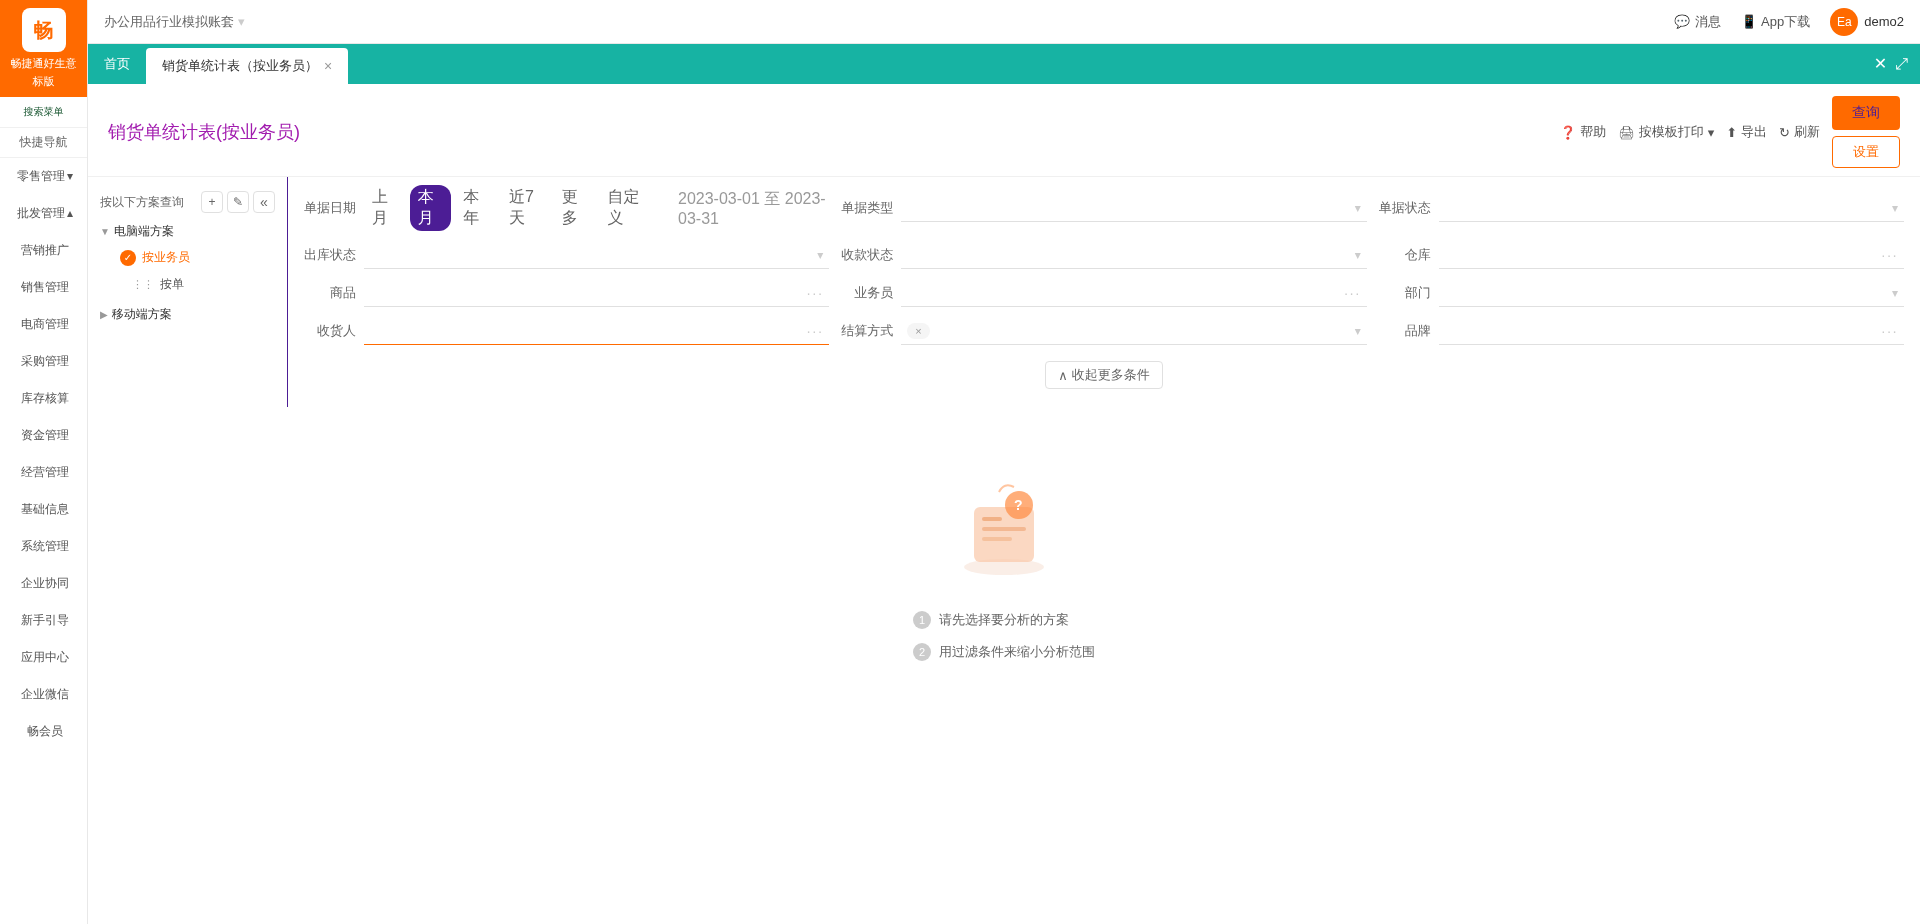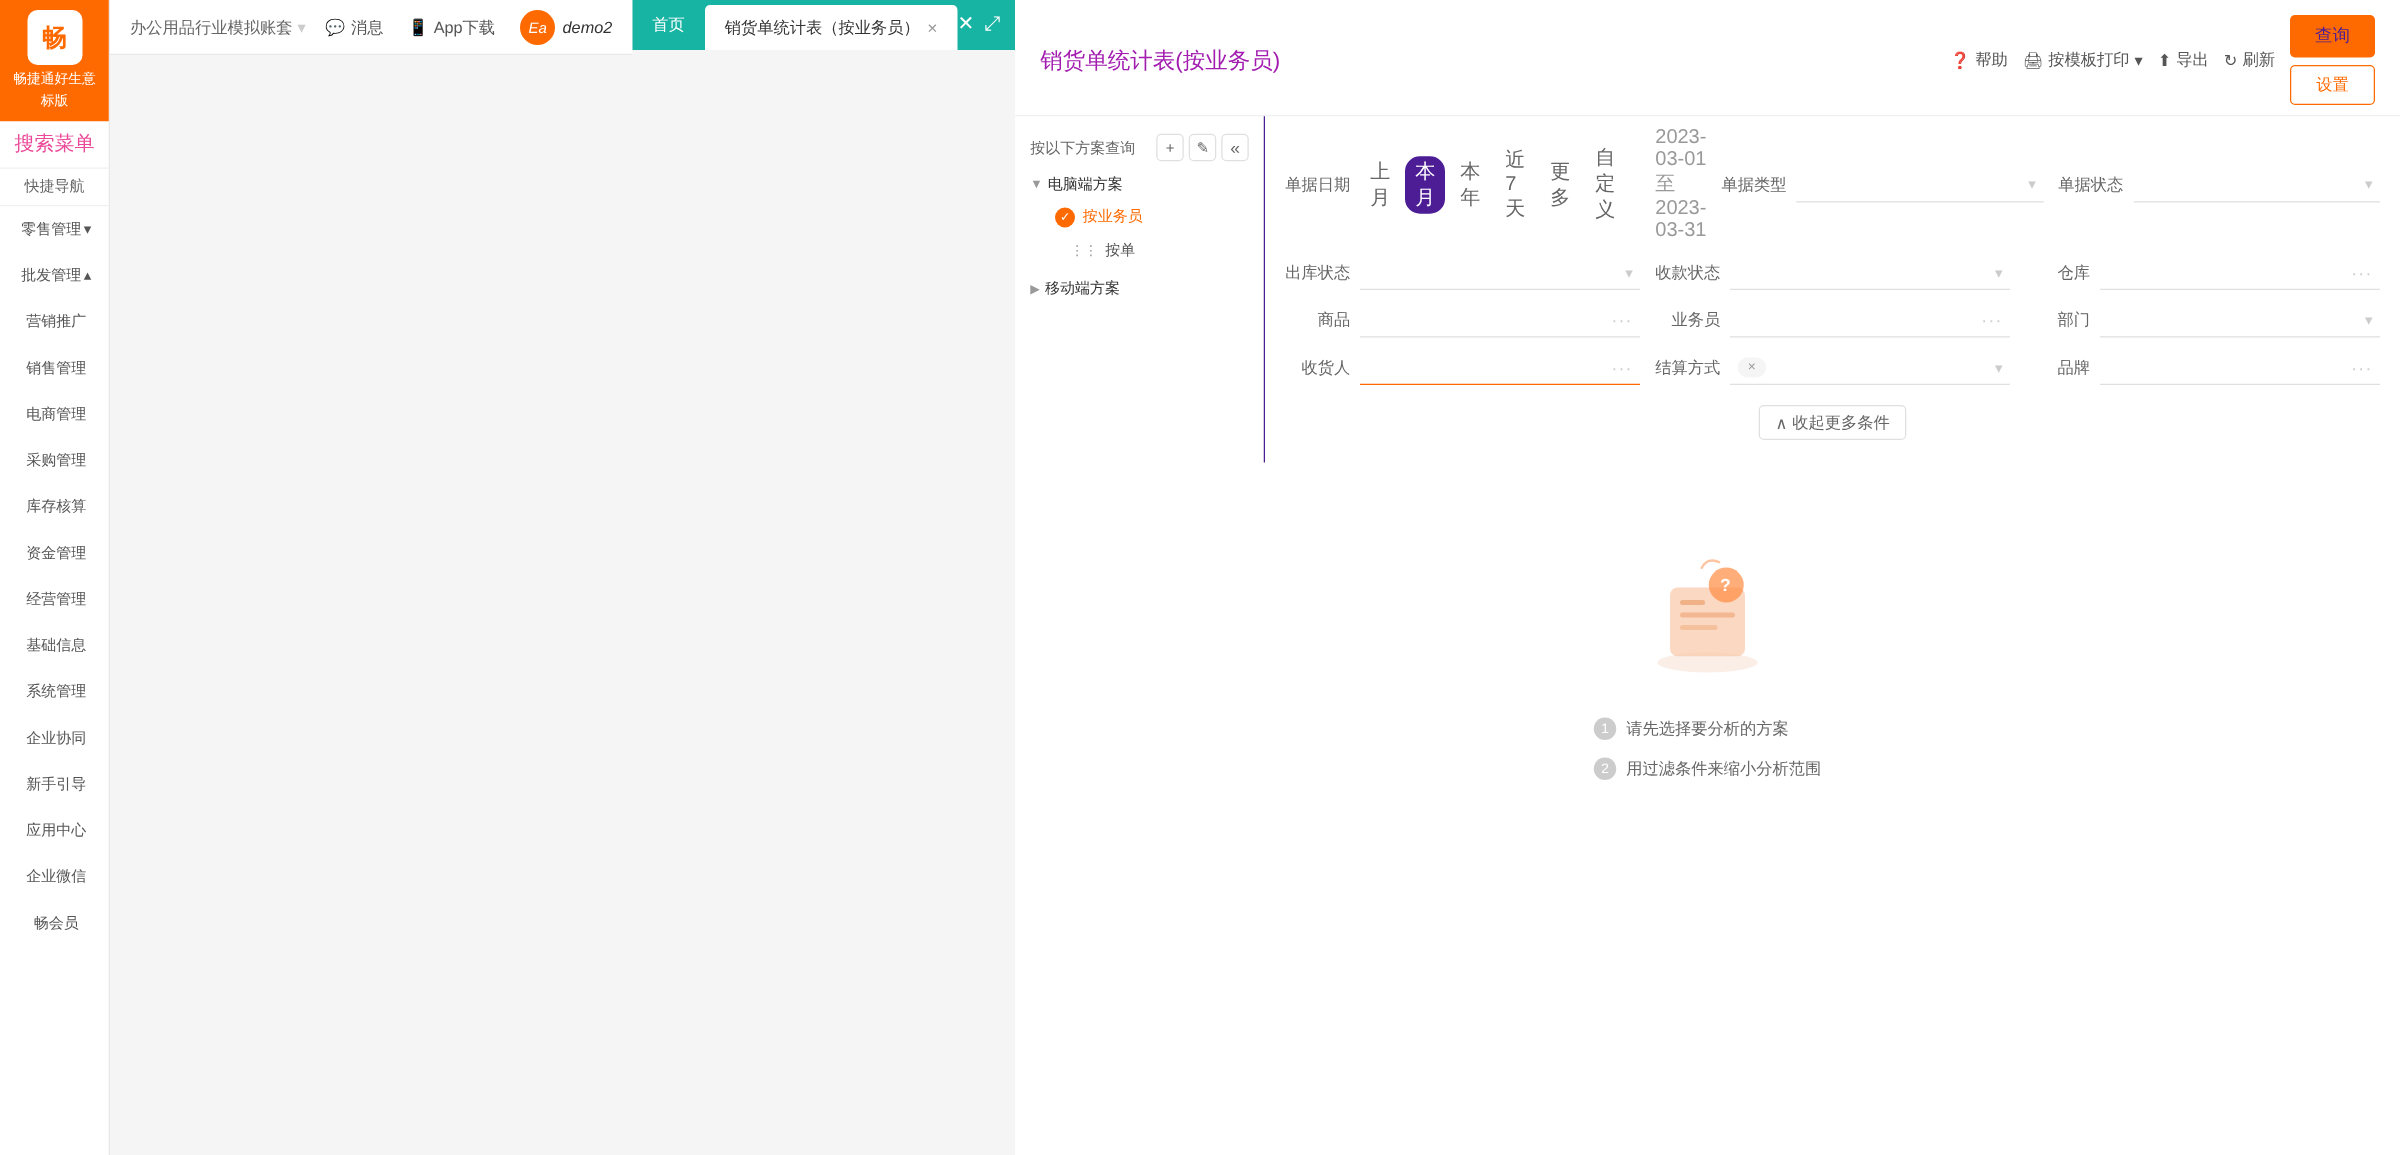--- a/index.html
+++ b/index.html
@@ -5,29 +5,29 @@
     * { box-sizing: border-box; margin: 0; padding: 0; }
     body { font-family: 'Microsoft YaHei', Arial, sans-serif; font-size: 13px; background: #f5f5f5; color: #333; display: flex; height: 924px; overflow: hidden; }
 
     
     .sidebar { width: 88px; background: #fff; border-right: 1px solid #e8e8e8; display: flex; flex-direction: column; align-items: center; flex-shrink: 0; }
     .sidebar-logo { width: 100%; padding: 8px 6px; display: flex; flex-direction: column; align-items: center; background: #ff6a00; }
     .sidebar-logo .logo-icon { width: 44px; height: 44px; background: #fff; border-radius: 8px; display: flex; align-items: center; justify-content: center; }
     .sidebar-logo .logo-icon span { font-size: 20px; color: #ff6a00; font-weight: bold; }
     .sidebar-logo .logo-text { color: #fff; font-size: 11px; margin-top: 4px; text-align: center; line-height: 1.3; }
     .sidebar-search { width: 100%; padding: 8px 6px; border-bottom: 1px solid #f0f0f0; display: flex; align-items: center; justify-content: center; cursor: pointer; }
-    .sidebar-search span { font-size: 16px; color: #ec4899; }
+    .sidebar-search span { font-size: 10px; color: #14532d; }
     .sidebar-nav { width: 100%; padding: 6px 0; border-bottom: 1px solid #f0f0f0; display: flex; align-items: center; justify-content: center; cursor: pointer; }
     .sidebar-nav span { font-size: 12px; color: #666; }
     .sidebar-menu { flex: 1; width: 100%; overflow-y: auto; }
     .sidebar-item { width: 100%; padding: 10px 4px; display: flex; flex-direction: column; align-items: center; cursor: pointer; color: #555; font-size: 12px; border-left: 3px solid transparent; }
     .sidebar-item.has-arrow { flex-direction: row; justify-content: center; gap: 2px; padding: 10px 6px; }
 
     
-    .main { flex: 1; display: flex; flex-direction: row; overflow: hidden; }
+    .main { flex: 1; display: flex; flex-direction: column; overflow: hidden; }
 
     
     .topbar { height: 44px; background: #fff; border-bottom: 1px solid #e8e8e8; display: flex; align-items: center; padding: 0 16px; gap: 16px; }
     .topbar-title { font-size: 13px; color: #666; display: flex; align-items: center; gap: 4px; }
     .topbar-title .arrow { color: #ccc; }
     .topbar-right { margin-left: auto; display: flex; align-items: center; gap: 20px; }
     .topbar-btn { display: flex; align-items: center; gap: 4px; color: #555; cursor: pointer; font-size: 13px; }
     .user-avatar { width: 28px; height: 28px; border-radius: 50%; background: #ff6a00; display: flex; align-items: center; justify-content: center; color: #fff; font-size: 12px; overflow: hidden; }
     .user-name { font-size: 13px; color: #333; cursor: pointer; }
 
@@ -189,21 +189,21 @@
     </span>
     <div class="topbar-right">
       <div class="topbar-btn">
         <span>💬</span>
         <span>消息</span>
       </div>
       <div class="topbar-btn">
         <span>📱</span>
         <span>App下载</span>
       </div>
-      <div class="topbar-btn" style="gap:6px;font-style:italic;">
+      <div class="topbar-btn" style="gap:6px;">
         <div class="user-avatar">
           <span>Ea</span>
         </div>
         <span class="user-name">demo2</span>
       </div>
     </div>
   </div>
 
   <div class="tabbar">
     <div class="tab tab-home">

